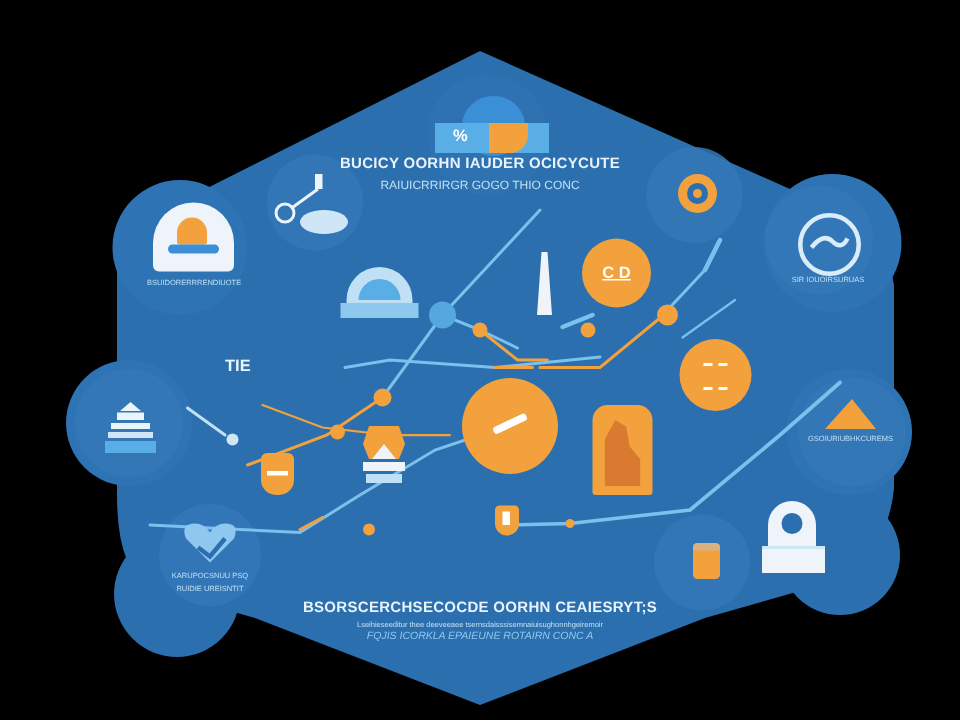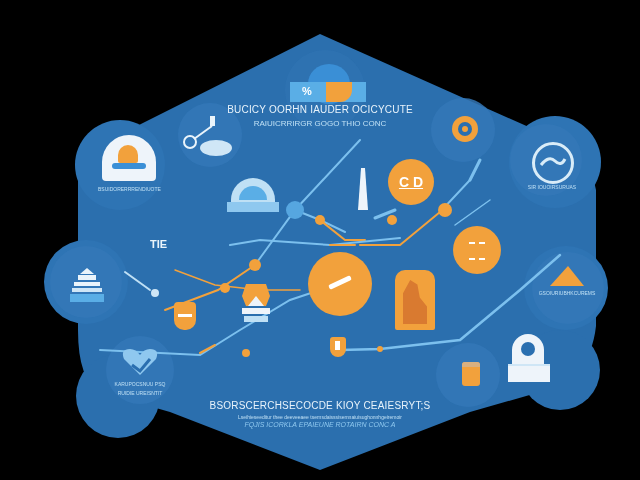--- a/index.html
+++ b/index.html
@@ -1,20 +1,20 @@
 <!DOCTYPE html>
 <html><head>
 <meta charset="utf-8">
 <style>
   html,body{margin:0;padding:0;background:#000;}
   body{width:640px;height:480px;position:relative;overflow:hidden;font-family:"Liberation Sans",sans-serif;}
   .abs{position:absolute;}
   svg.canvas{position:absolute;left:0;top:0;}
   .txt{position:absolute;color:#e8f3fb;white-space:nowrap;text-align:center;}
-  .title{font-weight:normal;font-size:10px;letter-spacing:0.2px;}
+  .title{font-weight:bold;font-size:10px;letter-spacing:0.2px;}
   .sub{font-size:8px;color:#bfe0f5;}
   .tiny{font-size:5px;color:#bfe0f5;}
 </style>
 </head>
 <body>
 
 <svg class="canvas" width="640" height="480" viewBox="0 0 640 480">
 
   <g>
     <path d="M320,34 L540,132 Q588,140 596,190 L596,326 Q590,380 540,392 L470,412 L320,470 L170,412 L100,392 Q78,380 78,330 L78,175 Q82,140 125,132 Z" fill="#2b6fae"></path>
@@ -144,21 +144,21 @@
 
 <div class="abs" style="left:462px;top:362px;width:18px;height:24px;background:#f2a13c;border-radius:3px;">
   <div class="abs" style="left:0;top:0;width:18px;height:5px;background:#d9b080;border-radius:3px 3px 0 0;"></div>
 </div>
 
 <div class="abs" style="left:308px;top:252px;width:64px;height:64px;border-radius:50%;background:#f2a13c;">
   <div class="abs" style="left:20px;top:28px;width:24px;height:5px;background:#fff;transform:rotate(-25deg);border-radius:2px;"></div>
 </div>
 
 <div class="abs" style="left:388px;top:159px;width:46px;height:46px;border-radius:50%;background:#f2a13c;display:flex;align-items:center;justify-content:center;">
-  <span style="color:#fff;font-weight:bold;font-size:14px;text-decoration:underline;">C D</span>
+  <span style="color:#fff;font-weight:bold;font-size:11px;text-decoration:underline;">C D</span>
 </div>
 
 <div class="abs" style="left:453px;top:226px;width:48px;height:48px;border-radius:50%;background:#f2a13c;">
   <div class="abs" style="left:16px;top:16px;width:16px;height:14px;border:2px dashed #fff;border-width:2px 0;"></div>
 </div>
 
 <div class="abs" style="left:356px;top:168px;width:14px;height:44px;">
   <div class="abs" style="left:2px;top:0;width:10px;height:42px;background:#eef4fa;clip-path:polygon(30% 0,70% 0,100% 100%,0 100%);"></div>
 </div>
 
@@ -187,15 +187,15 @@
 </div>
 
 <div class="abs" style="left:330px;top:337px;width:16px;height:20px;background:#f2a13c;border-radius:3px 3px 8px 8px;">
   <div class="abs" style="left:5px;top:4px;width:5px;height:9px;background:#fff;"></div>
 </div>
 
 <div class="abs" style="left:395px;top:270px;width:40px;height:60px;background:#f2a13c;border-radius:10px 10px 2px 2px;">
   <div class="abs" style="left:8px;top:10px;width:24px;height:44px;background:#d97a30;clip-path:polygon(30% 0,60% 10%,70% 40%,100% 60%,100% 100%,0 100%,0 30%);"></div>
 </div>
 
-<div class="txt title" style="left:200px;top:400px;width:240px;font-size:10px;">BSORSCERCHSECOCDE KIOY CEAIESRYT;S</div>
+<div class="txt title" style="left:200px;top:400px;width:240px;font-size:10px;">BSORSCERCHSECOCDE OORHN CEAIESRYT;S</div>
 <div class="txt tiny" style="left:200px;top:414px;width:240px;">Lseihieseeditur thee deeveeaee tsernsdaisssisemnaiuisughonnhgeiremoir</div>
 <div class="txt" style="left:220px;top:421px;width:200px;font-size:7px;color:#8fc8ef;font-style:italic;">FQJIS ICORKLA EPAIEUNE ROTAIRN CONC A</div>
 
 </body></html>

